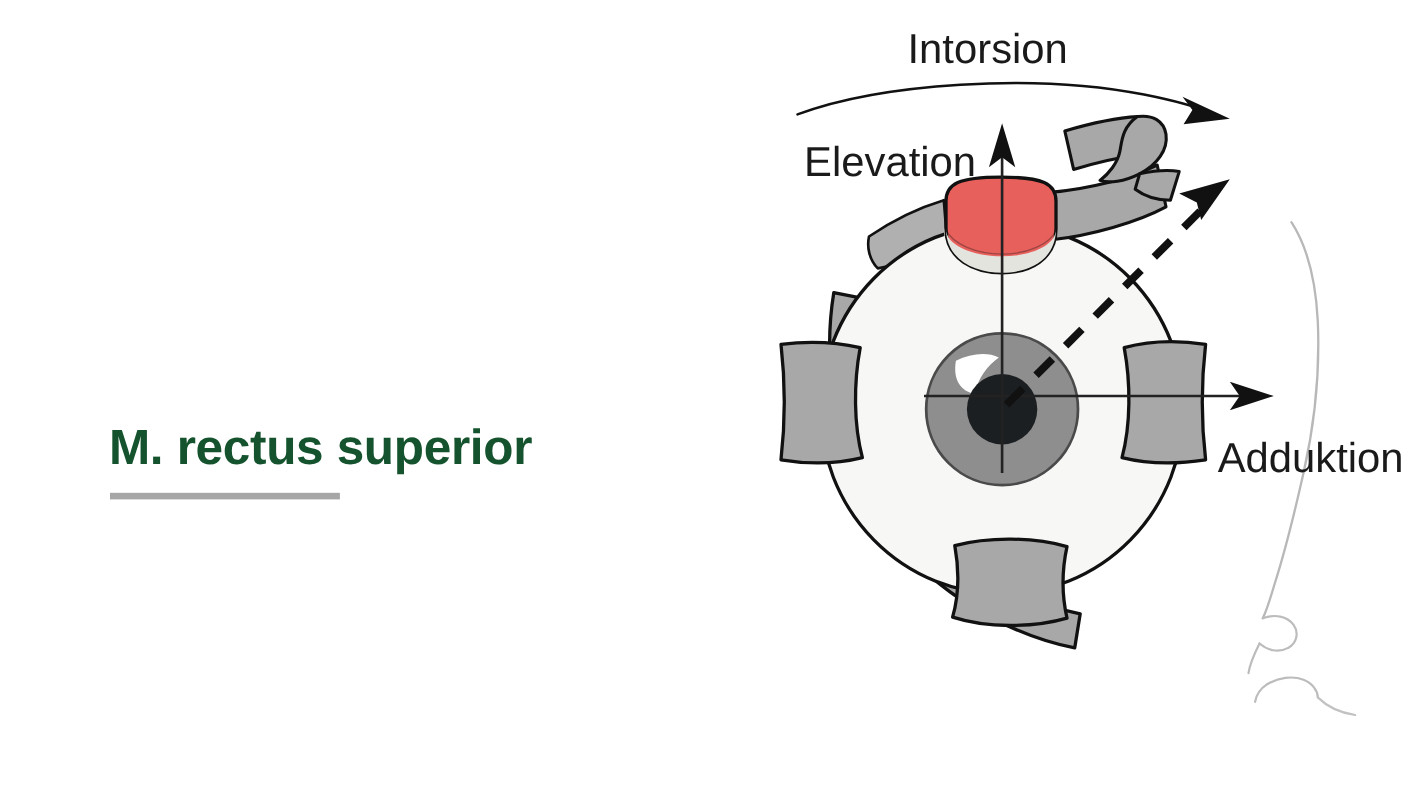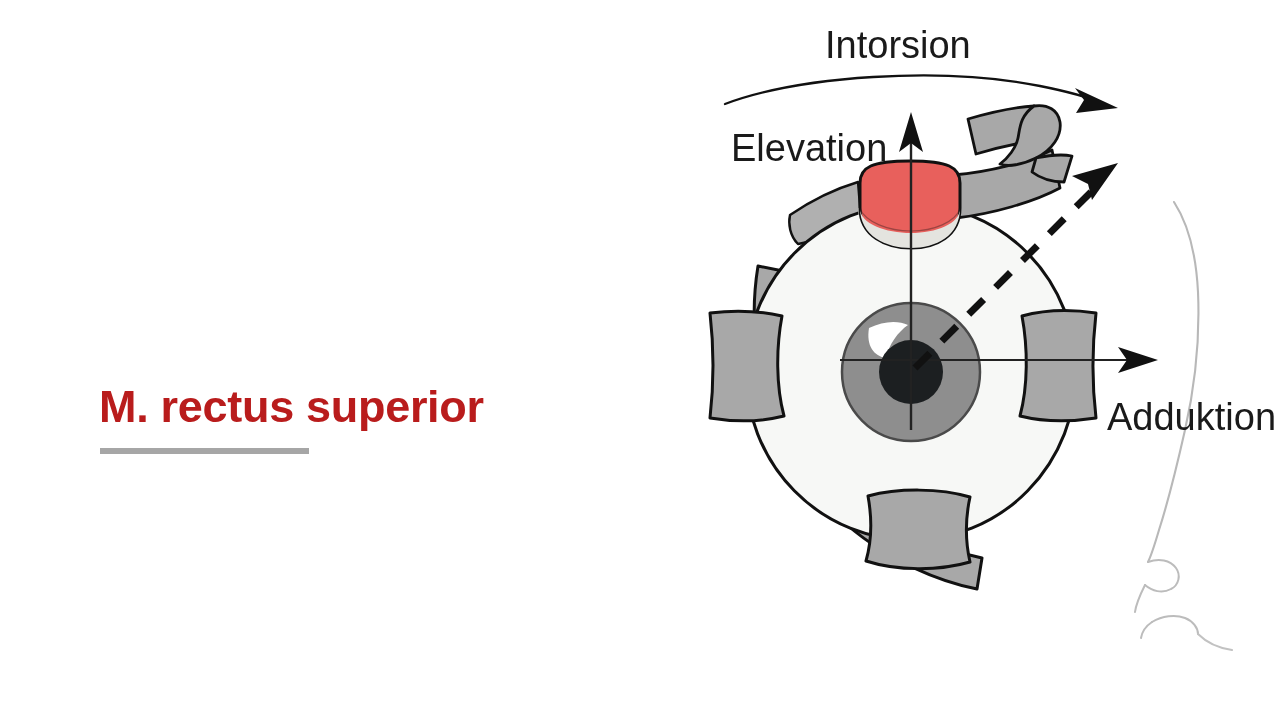--- a/index.html
+++ b/index.html
@@ -26,21 +26,21 @@
   #title-block {
     position: absolute;
     left: 99px;
     top: 383px;
     width: 560px;
   }
   #slide-title {
     font-family: "Liberation Sans", sans-serif;
     font-size: 45px;
     font-weight: bold;
-    color: #b91c1c;
+    color: #14532d;
     letter-spacing: -0.3px;
     line-height: 1.05;
     white-space: nowrap;
   }
   #title-rule {
     margin-top: 18px;
     margin-left: 1px;
     width: 209px;
     height: 6px;
     background: #a6a6a6;

